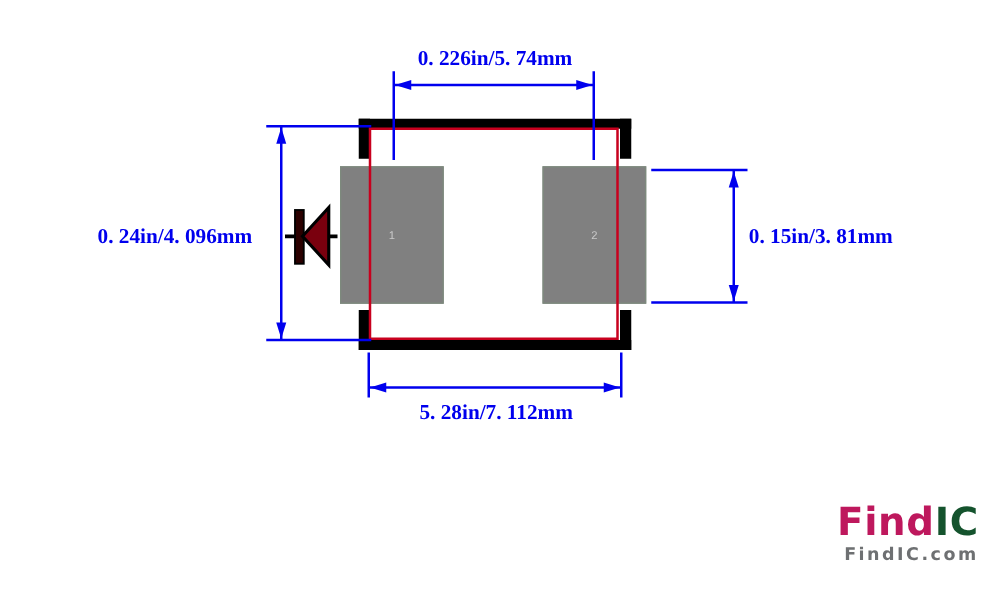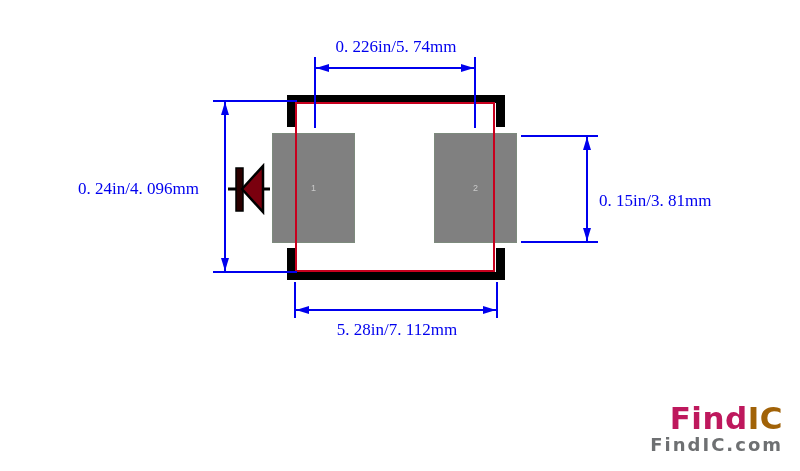--- a/index.html
+++ b/index.html
@@ -25,44 +25,44 @@
     font-family:"Liberation Sans", sans-serif;
     font-size:9px;color:#c9c9c9;line-height:1;
   }
   
   svg.draw{position:absolute;left:0;top:0;}
   
   .dim-label{
     position:absolute;
     color:#0000ee;
     font-family:"Liberation Serif", serif;
-    font-weight:normal;
+    font-weight:bold;
     font-size:17px;
     line-height:19px;
     white-space:nowrap;
   }
   .dim-top{left:315px;top:37px;width:162px;text-align:center;}
   .dim-bottom{left:313px;top:320px;width:168px;text-align:center;}
   .dim-left{left:78px;top:179px;width:134px;text-align:left;}
-  .dim-right{left:599px;top:191px;}
+  .dim-right{left:599px;top:179px;}
   
   .logo{
     position:absolute;
     right:17px;bottom:18px;
     text-align:right;
     font-family:"DejaVu Sans", sans-serif;
   }
   .logo-big{
     font-size:31px;font-weight:bold;line-height:30px;letter-spacing:0.5px;
   }
   .logo-find{color:#be185d;}
-  .logo-ic{color:#a16207;}
+  .logo-ic{color:#14532d;}
   .logo-site{
     margin-top:3px;
-    font-size:18px;font-weight:bold;letter-spacing:2px;
+    font-size:14px;font-weight:bold;letter-spacing:2px;
     color:#6e7072;line-height:17px;
   }
 </style>
 </head>
 <body>
 
 <div id="stage">
 
   <div class="pad pad-left">
     <span class="pad-num">1</span>

